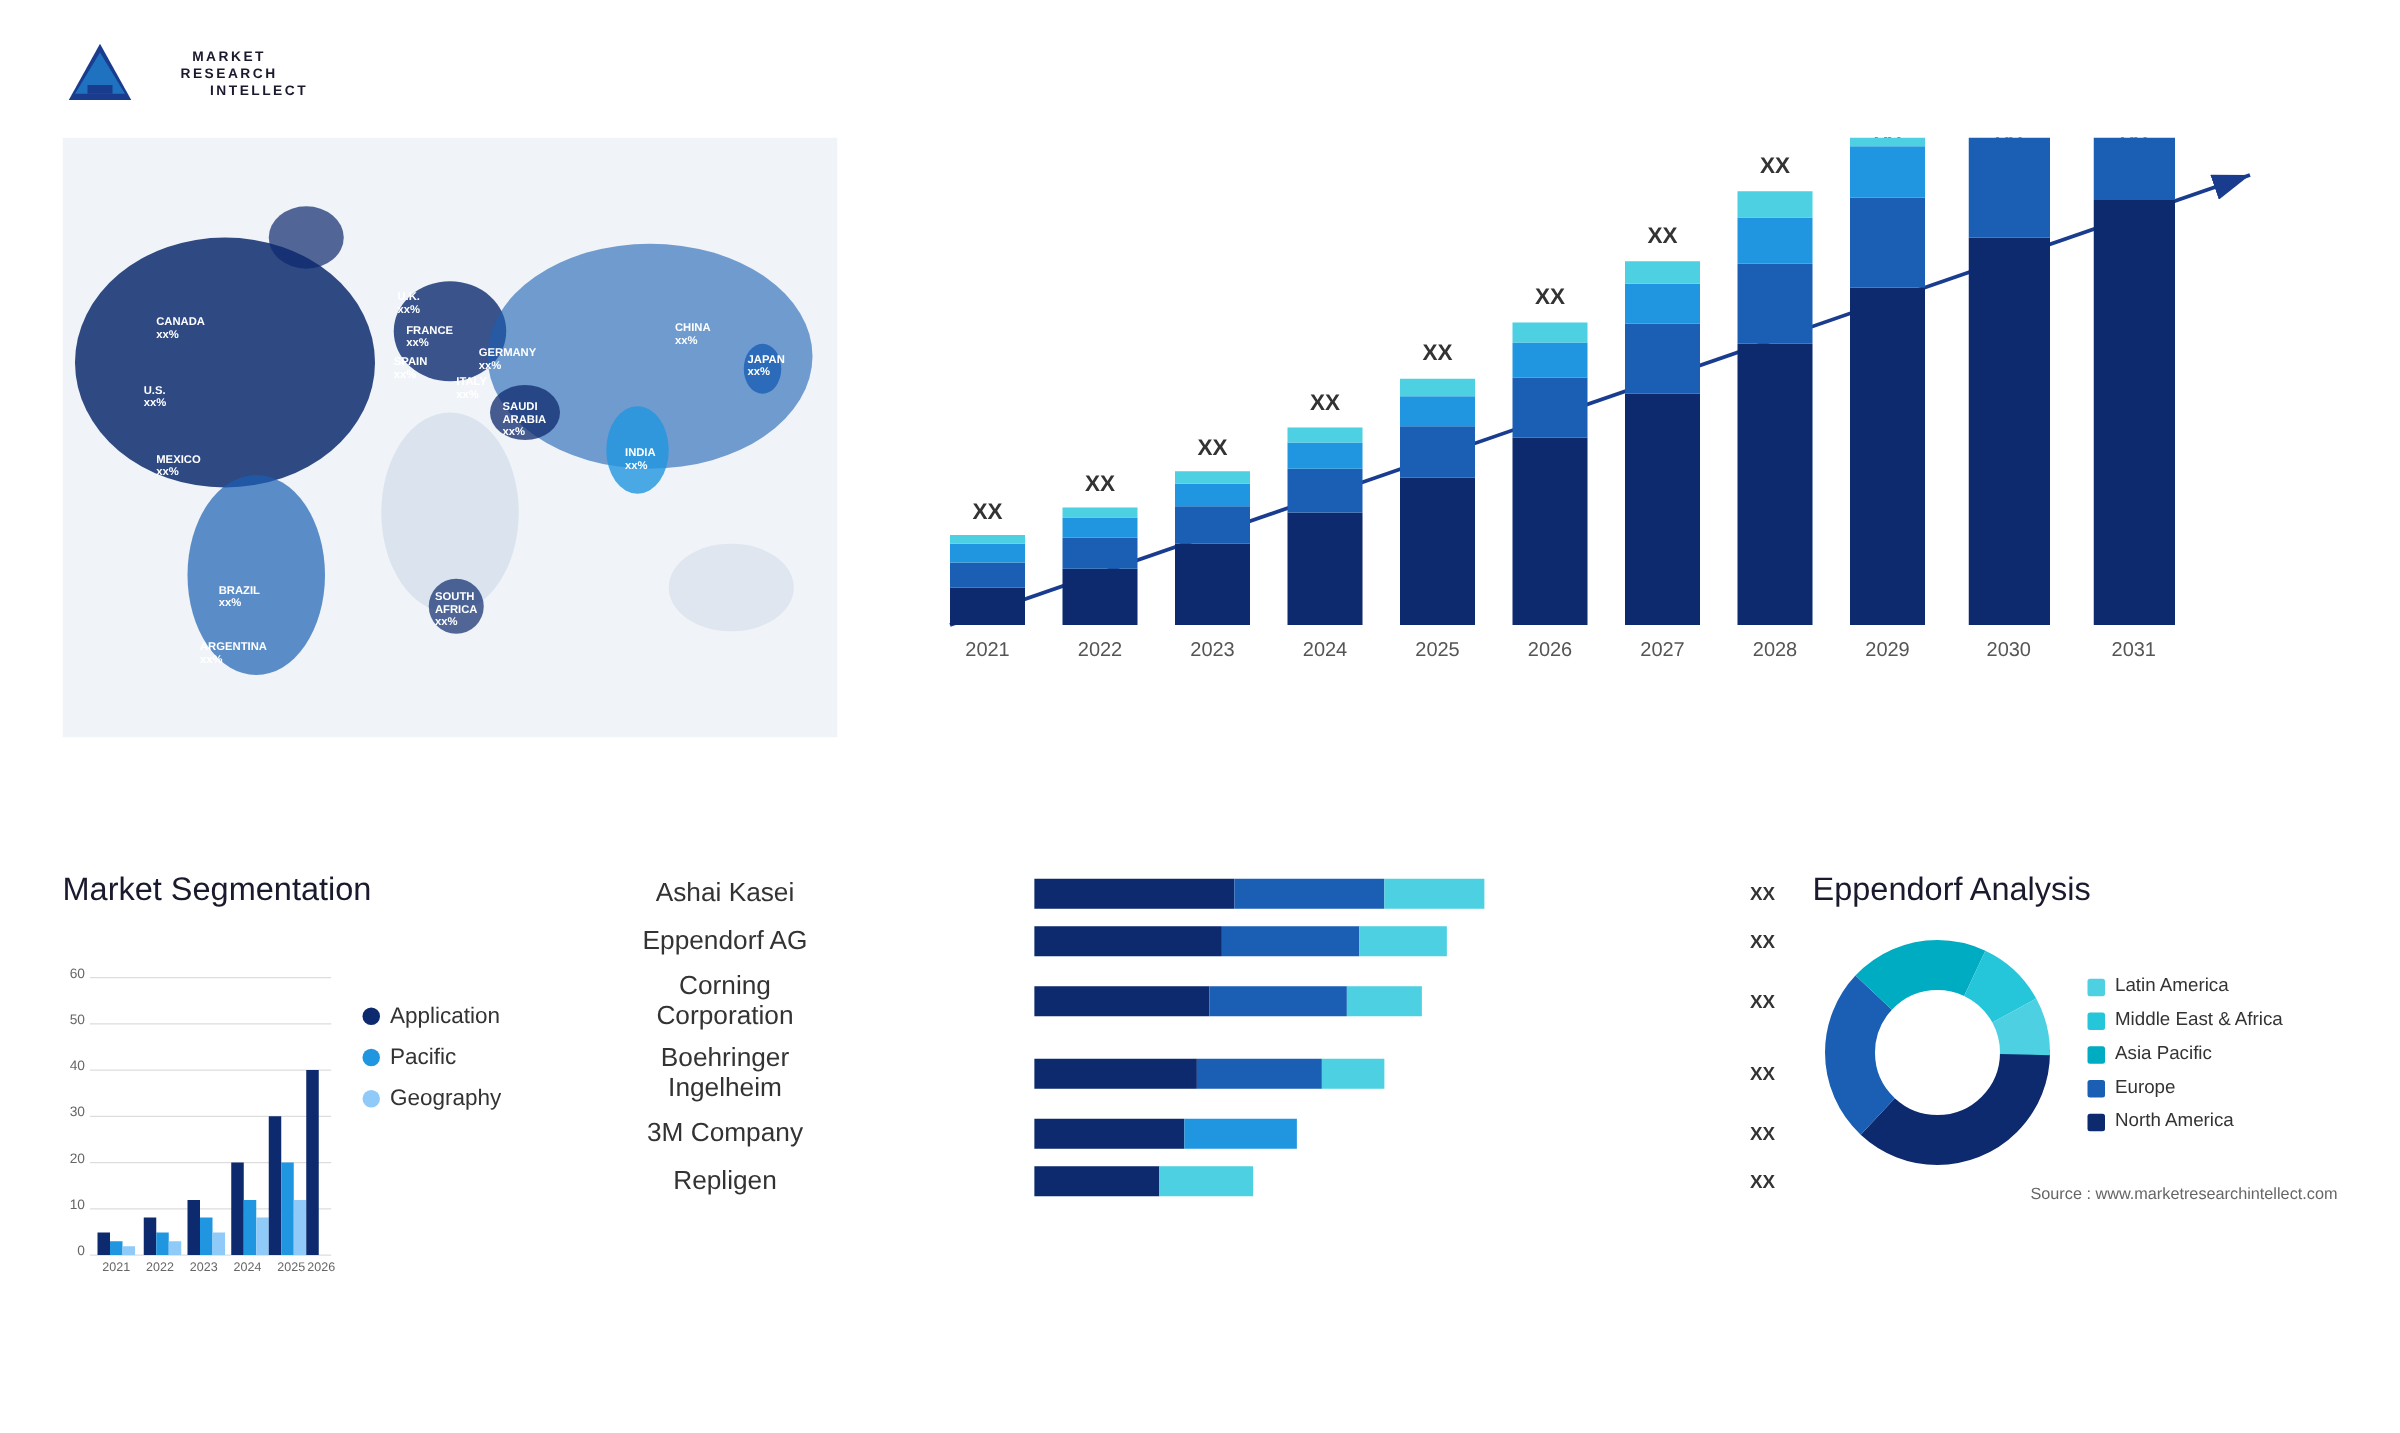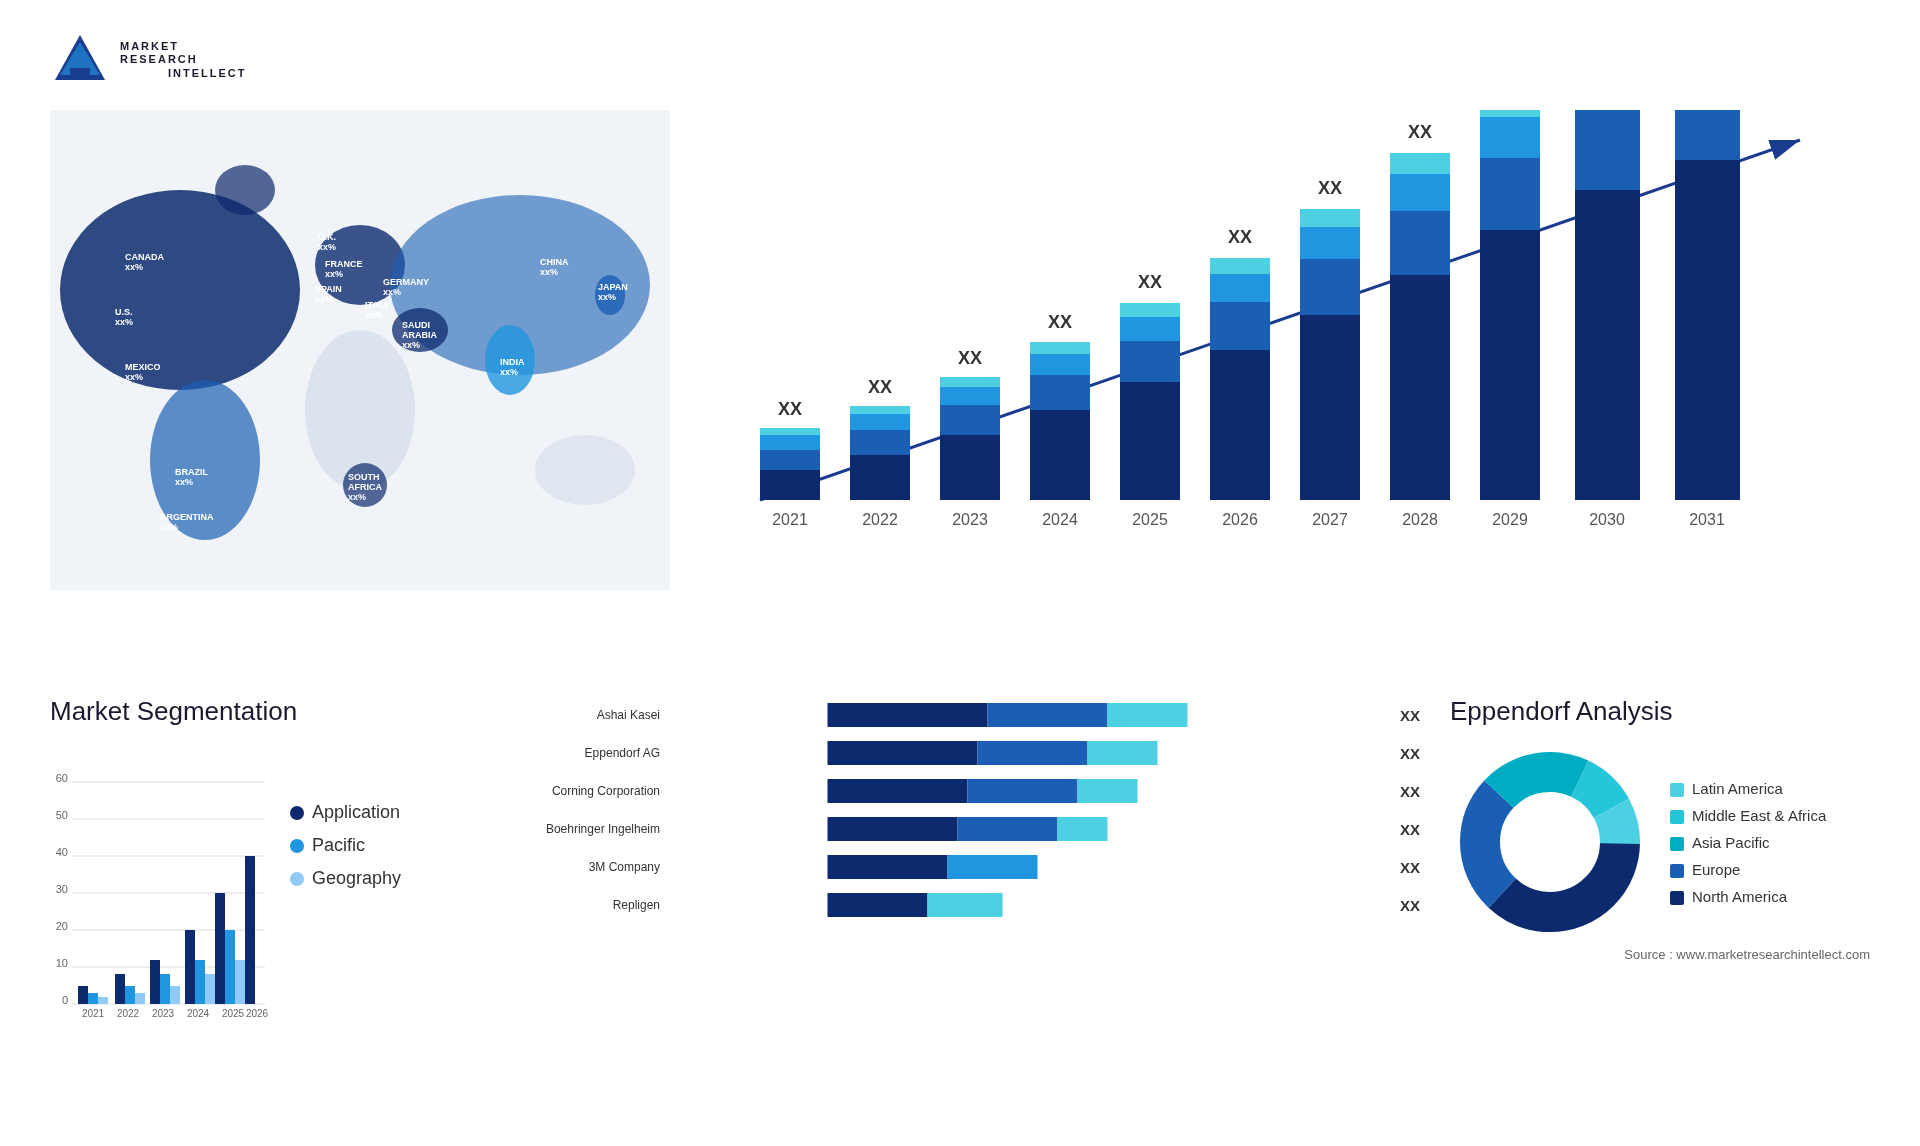--- a/index.html
+++ b/index.html
@@ -41,21 +41,21 @@
     }
     .logo-icon {
       width: 60px;
       height: 60px;
     }
     .logo-text {
       font-size: 13px;
       font-weight: 800;
       color: #1a1a2e;
       line-height: 1.2;
-      text-align: left;
+      text-align: center;
     }
 
     
     .main-content {
       display: flex;
       gap: 0;
       flex: 1;
     }
 
     
@@ -138,25 +138,25 @@
       flex-direction: column;
       gap: 10px;
       margin-top: 5px;
     }
     .player-row {
       display: flex;
       align-items: center;
       gap: 10px;
     }
     .player-name {
-      font-size: 12px;
+      font-size: 21px;
       color: #333;
       width: 160px;
       flex-shrink: 0;
-      text-align: right;
+      text-align: center;
     }
     .player-bar-wrap {
       flex: 1;
       height: 28px;
       position: relative;
     }
     .player-value {
       font-size: 15px;
       font-weight: 700;
       color: #333;

